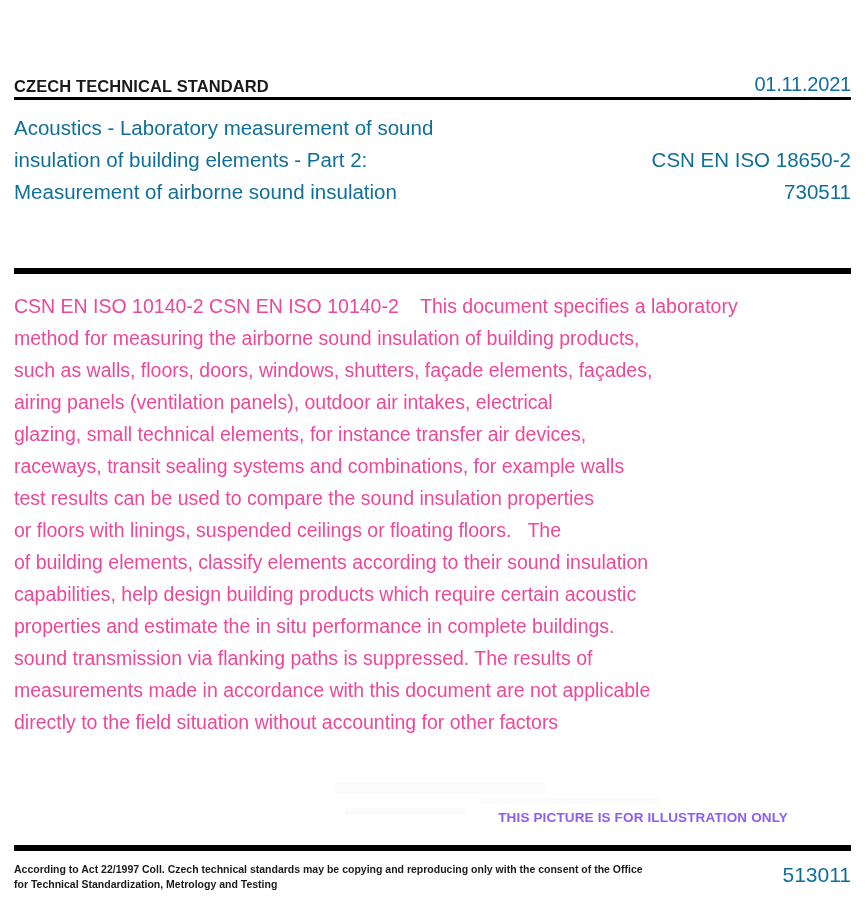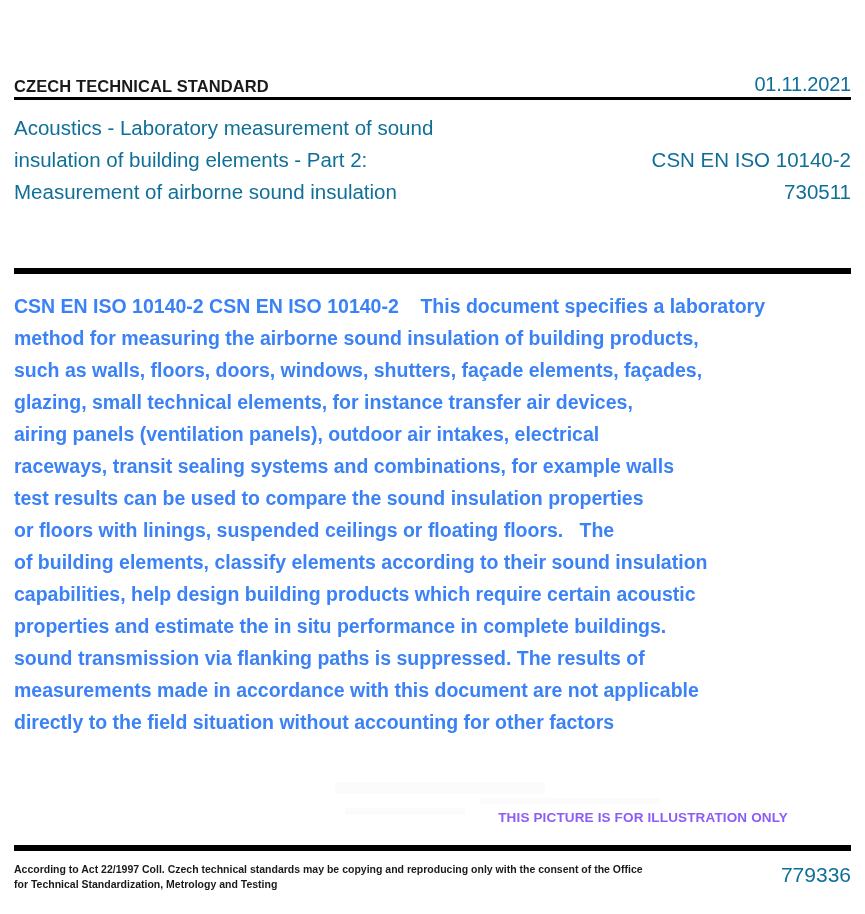--- a/index.html
+++ b/index.html
@@ -98,22 +98,21 @@
   .title-right .rline { display: block; }
 
   
   .body-text {
     position: absolute;
     left: 14px;
     top: 290px;
     width: 840px;
     font-size: 19.5px;
     line-height: 32px;
-    color: #3b82f6;
-    font-weight: bold;
+    color: #ec4899;
   }
   .body-text .bline {
     display: block;
     white-space: pre;
   }
 
   
   .illustration-note {
     position: absolute;
     left: 0;
@@ -174,33 +173,33 @@
 
   <div class="rule-thin"></div>
 
   <div class="title-block">
     <div class="title-left">
       <span class="tline">Acoustics - Laboratory measurement of sound</span>
       <span class="tline">insulation of building elements - Part 2:</span>
       <span class="tline">Measurement of airborne sound insulation</span>
     </div>
     <div class="title-right">
-      <span class="rline">CSN EN ISO 10140-2</span>
+      <span class="rline">CSN EN ISO 18650-2</span>
       <span class="rline">730511</span>
     </div>
   </div>
 
   <div class="rule-thick body-top"></div>
 
   <div class="body-text">
     <span class="bline">CSN EN ISO 10140-2 CSN EN ISO 10140-2    This document specifies a laboratory</span>
     <span class="bline">method for measuring the airborne sound insulation of building products,</span>
     <span class="bline">such as walls, floors, doors, windows, shutters, façade elements, façades,</span>
+    <span class="bline">airing panels (ventilation panels), outdoor air intakes, electrical</span>
     <span class="bline">glazing, small technical elements, for instance transfer air devices,</span>
-    <span class="bline">airing panels (ventilation panels), outdoor air intakes, electrical</span>
     <span class="bline">raceways, transit sealing systems and combinations, for example walls</span>
     <span class="bline">test results can be used to compare the sound insulation properties</span>
     <span class="bline">or floors with linings, suspended ceilings or floating floors.   The</span>
     <span class="bline">of building elements, classify elements according to their sound insulation</span>
     <span class="bline">capabilities, help design building products which require certain acoustic</span>
     <span class="bline">properties and estimate the in situ performance in complete buildings.</span>
     <span class="bline">sound transmission via flanking paths is suppressed. The results of</span>
     <span class="bline">measurements made in accordance with this document are not applicable</span>
     <span class="bline">directly to the field situation without accounting for other factors</span>
   </div>
@@ -211,16 +210,16 @@
 
   <div class="illustration-note">THIS PICTURE IS FOR ILLUSTRATION ONLY</div>
 
   <div class="rule-thick footer-top"></div>
 
   <div class="footer">
     <div class="footer-legal">
       <span class="fline">According to Act 22/1997 Coll. Czech technical standards may be copying and reproducing only with the consent of the Office</span>
       <span class="fline">for Technical Standardization, Metrology and Testing</span>
     </div>
-    <div class="footer-code">779336</div>
+    <div class="footer-code">513011</div>
   </div>
 
 </div>
 
 </body></html>

